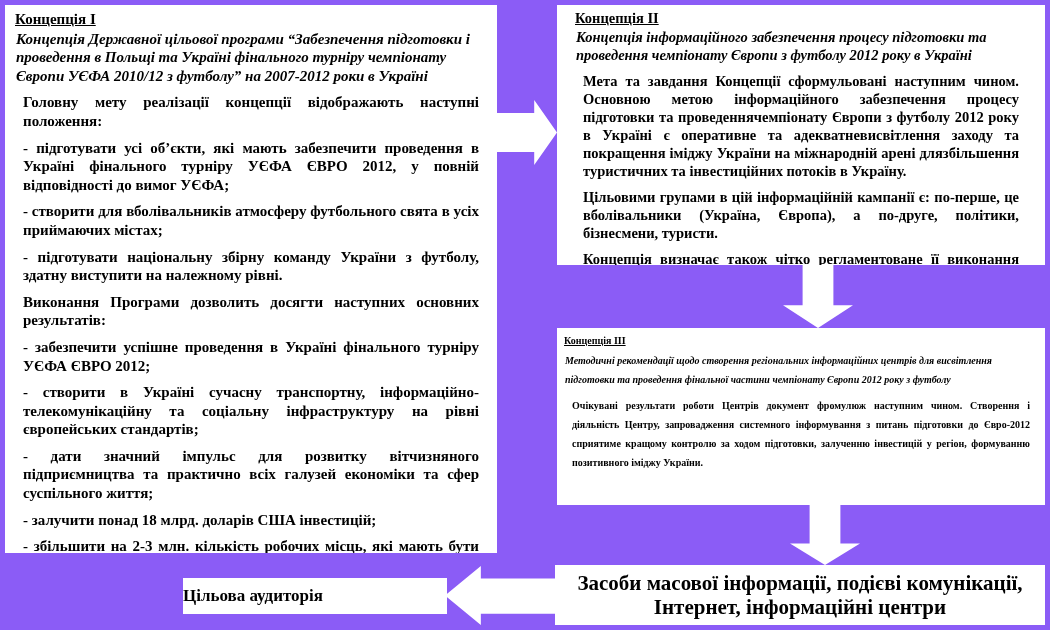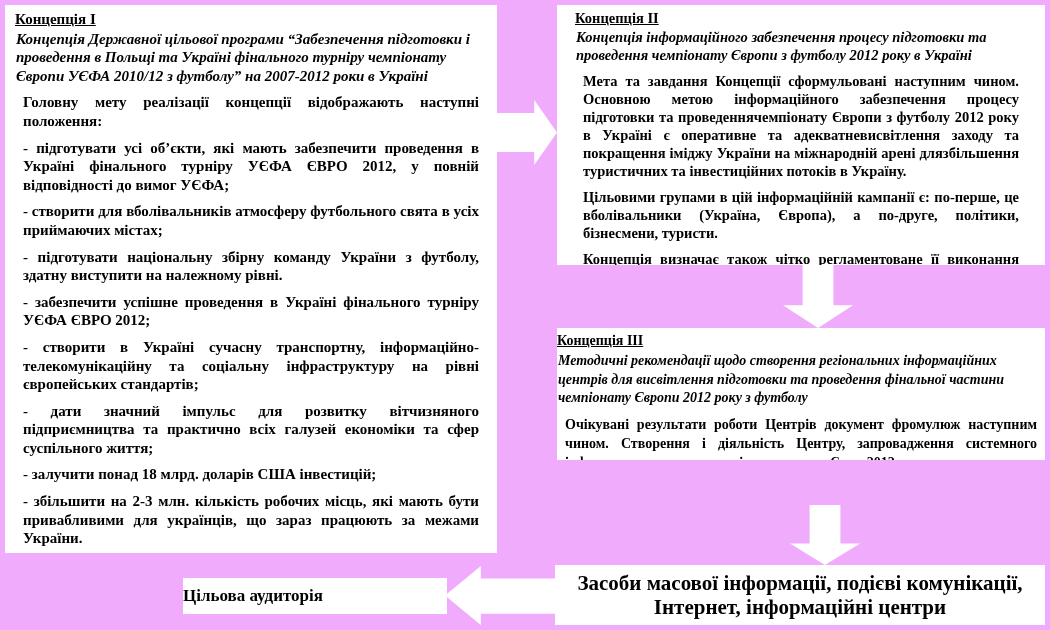--- a/index.html
+++ b/index.html
@@ -1,30 +1,30 @@
 <!DOCTYPE html>
 <html><head>
 <meta charset="utf-8">
 <style>
   html,body { margin:0; padding:0; background:#000000; }
   .canvas {
-    position:relative; width:1050px; height:630px; background:#f0abfc;
+    position:relative; width:1050px; height:630px; background:#8b5cf6;
     font-family:"Liberation Serif","DejaVu Serif",serif;
     color:#000000; font-weight:bold; overflow:hidden;
   }
   .box {
     position:absolute; background:#ffffff; box-sizing:border-box; overflow:hidden;
   }
   .box h2 { margin:0; font-size:inherit; font-weight:bold; text-decoration:underline; text-align:left; }
   .subtitle { margin:1px; font-style:italic; }
   .para { margin:8px; text-align:justify; }
 
   .box1 { left:5px;  top:5px;   width:492px; height:548px; padding:5px 10px; font-size:15px;   line-height:18.6px; }
   .box2 { left:557px; top:5px;  width:488px; height:260px; padding:4px 18px; font-size:14.5px; line-height:18.0px; }
-  .box3 { left:557px; top:328px; width:488px; height:132px; padding:4px 0; font-size:14px; line-height:18.8px; }
+  .box3 { left:557px; top:328px; width:488px; height:177px; padding:4px 7px; font-size:10px; line-height:18.8px; }
 
   .media-box {
     left:555px; top:565px; width:490px; height:60px;
     display:flex; align-items:center; justify-content:center;
     text-align:center; font-size:21px; line-height:24px; padding:0 8px;
   }
   .media-box p { margin:0; }
   .audience-box {
     left:183px; top:578px; width:264px; height:36px;
     display:flex; align-items:center; justify-content:flex-start;
@@ -47,20 +47,21 @@
 
 <div class="canvas">
 
   <section class="box box1">
     <h2>Концепція I</h2>
     <p class="subtitle">Концепція Державної цільової програми “Забезпечення підготовки і проведення в Польщі та Україні фінального турніру чемпіонату Європи УЄФА 2010/12 з футболу” на 2007-2012 роки в Україні</p>
     <p class="para">Головну мету реалізації концепції відображають наступні положення:</p>
     <p class="para">- підготувати усі об’єкти, які мають забезпечити проведення в Україні фінального турніру УЄФА ЄВРО 2012, у повній відповідності до вимог УЄФА;</p>
     <p class="para">- створити для вболівальників атмосферу футбольного свята в усіх приймаючих містах;</p>
     <p class="para">- підготувати національну збірну команду України з футболу, здатну виступити на належному рівні.</p>
+    <p class="para">Виконання Програми дозволить досягти наступних основних результатів:</p>
     <p class="para">- забезпечити успішне проведення в Україні фінального турніру УЄФА ЄВРО 2012;</p>
     <p class="para">- створити в Україні сучасну транспортну, інформаційно-телекомунікаційну та соціальну інфраструктуру на рівні європейських стандартів;</p>
     <p class="para">- дати значний імпульс для розвитку вітчизняного підприємництва та практично всіх галузей економіки та сфер суспільного життя;</p>
     <p class="para">- залучити понад 18 млрд. доларів США інвестицій;</p>
     <p class="para">- збільшити на 2-3 млн. кількість робочих місць, які мають бути привабливими для українців, що зараз працюють за межами України.</p>
   </section>
 
   <section class="box box2">
     <h2>Концепція II</h2>
     <p class="subtitle">Концепція інформаційного забезпечення процесу підготовки та проведення чемпіонату Європи з футболу 2012 року в Україні</p>

